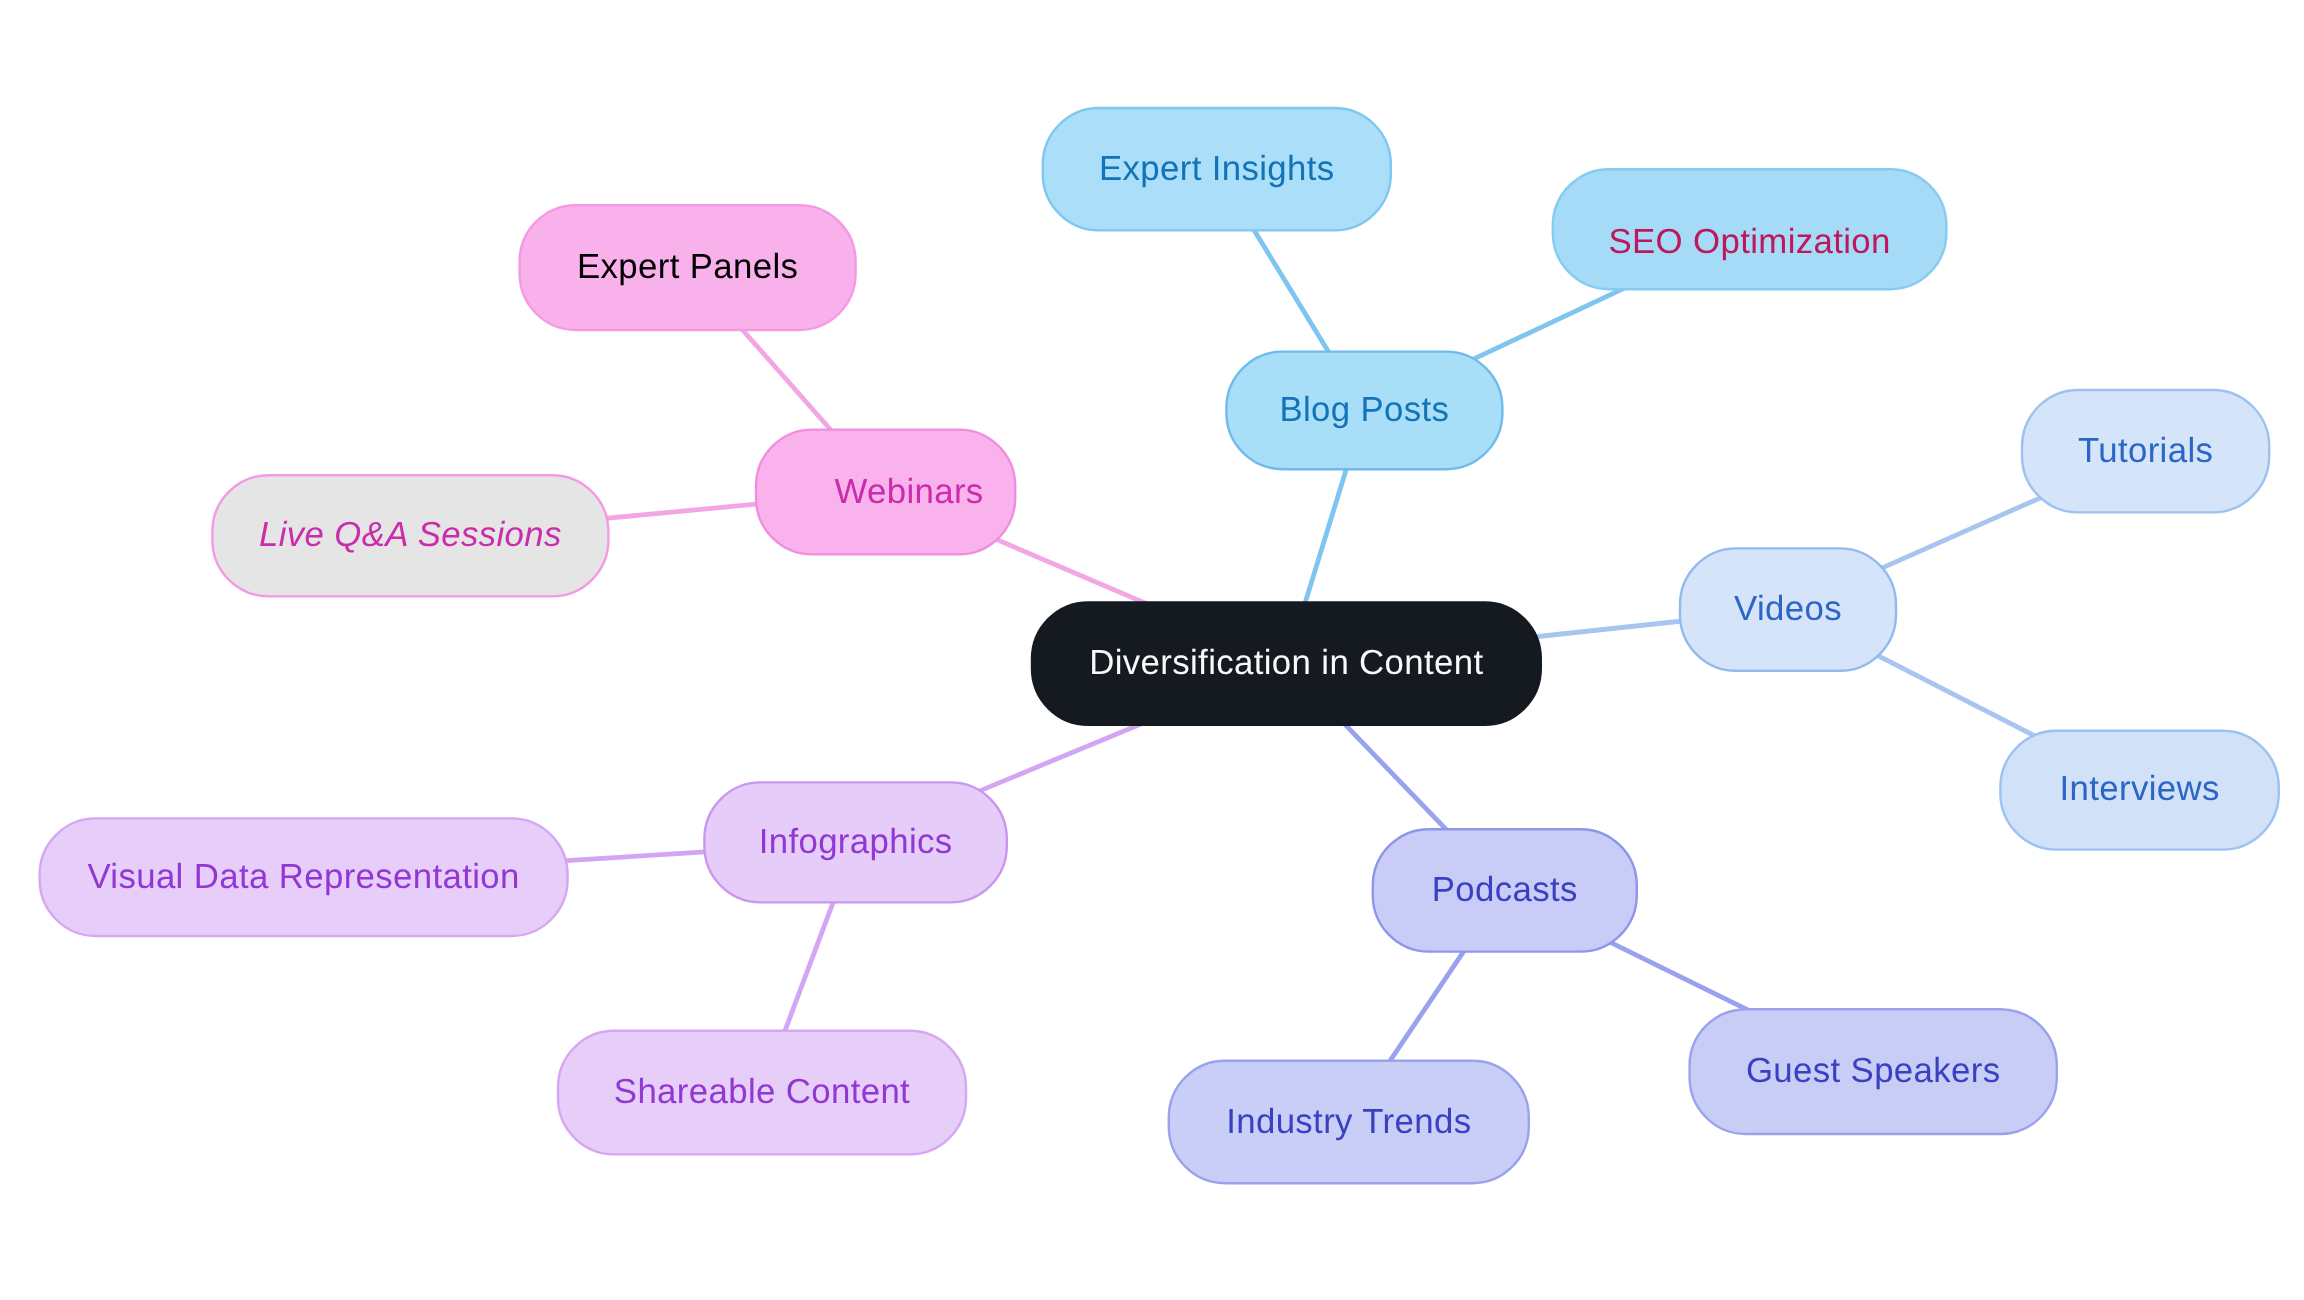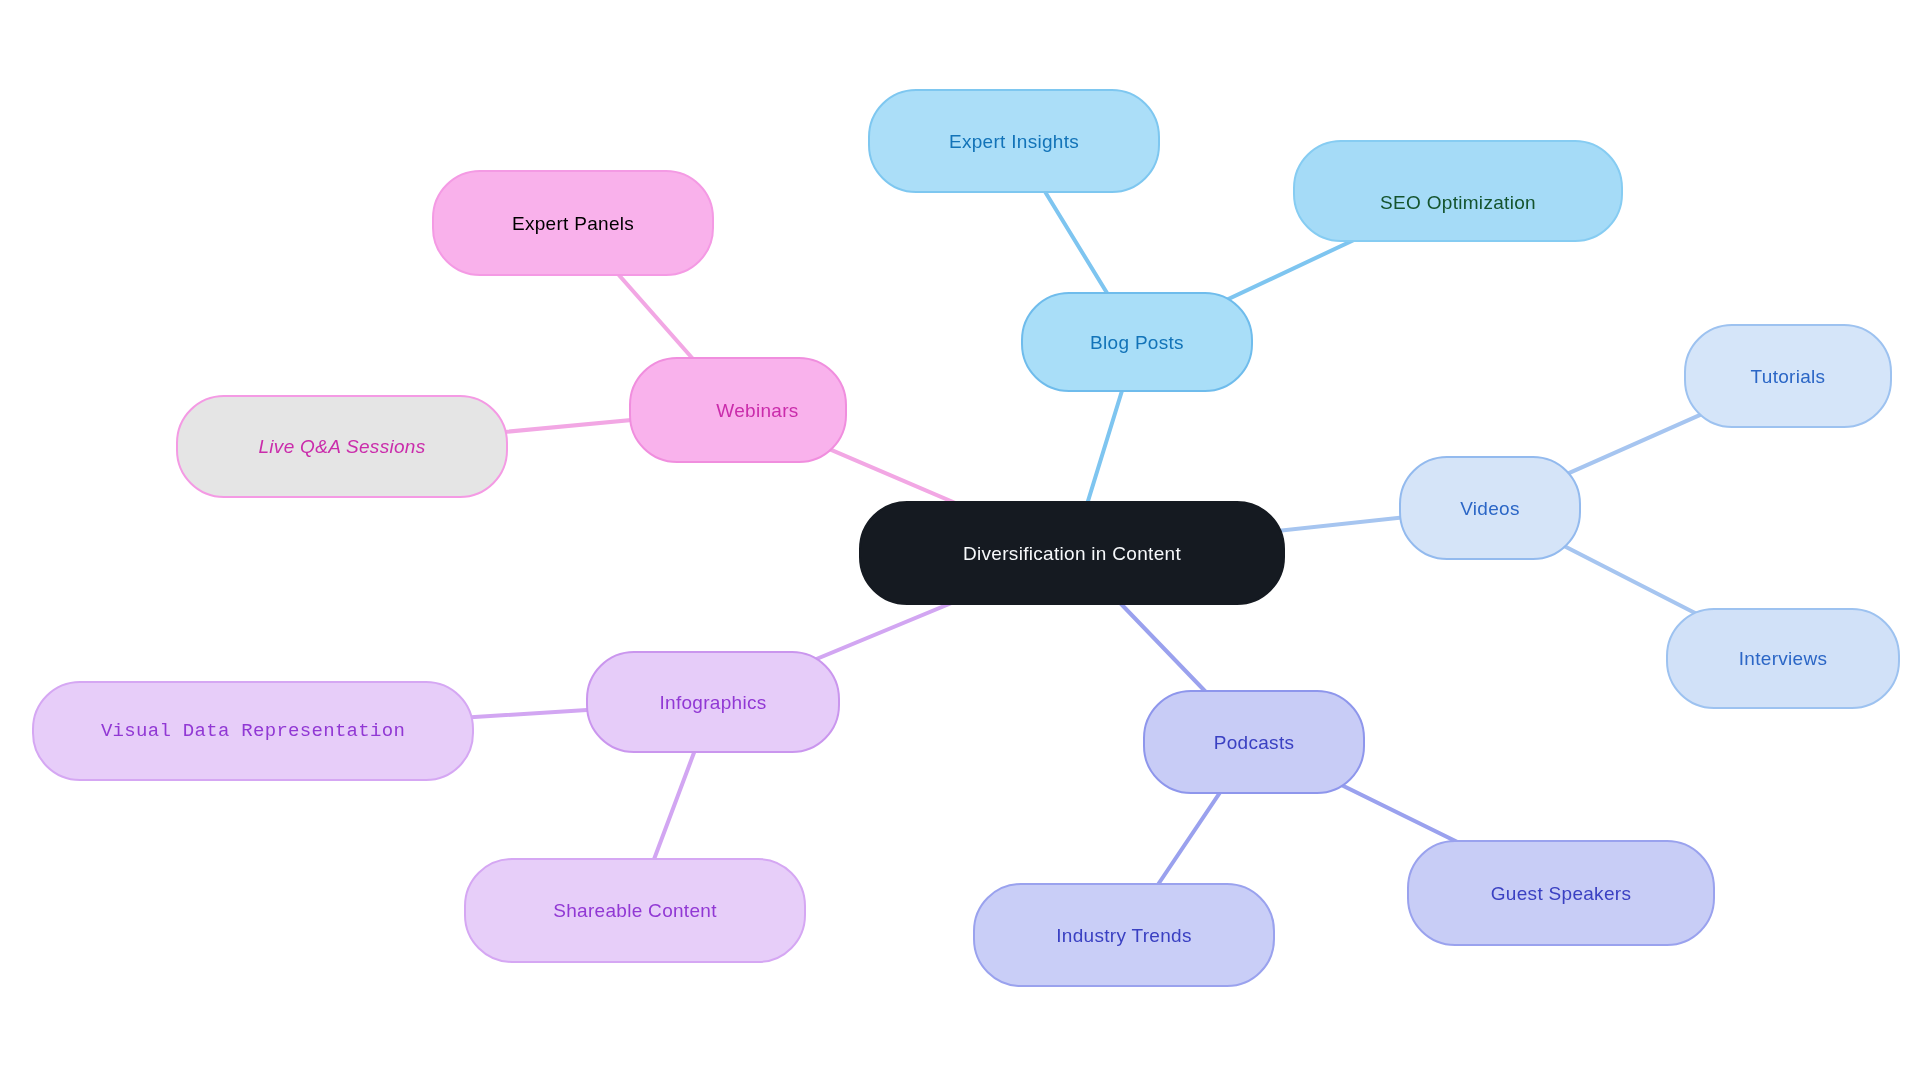--- a/index.html
+++ b/index.html
@@ -28,21 +28,21 @@
     display: flex;
     align-items: center;
     justify-content: center;
     box-sizing: border-box;
     border-style: solid;
     border-width: 2px;
     cursor: pointer;
     white-space: nowrap;
   }
   .node .node-label {
-    font-size: 19px;
+    font-size: 29px;
     letter-spacing: 0.3px;
     line-height: 1;
     user-select: none;
   }
 </style>
 </head>
 <body>
 
 <div class="stage">
   <svg id="edges" viewBox="0 0 1920 1083" xmlns="http://www.w3.org/2000/svg">
@@ -63,21 +63,21 @@
       <line x1="738" y1="410" x2="355" y2="446" stroke="#f2a7e4" stroke-width="4" stroke-linecap="round"></line>
     </svg>
 
 <div class="node" style="left: 1021px; top: 292px; width: 232px; height: 100px; background: rgb(169, 222, 248); border-color: rgb(111, 188, 236); border-radius: 48px;">
       <span class="node-label" style="color: rgb(18, 115, 184);">Blog Posts</span>
     </div>
     <div class="node" style="left: 868px; top: 89px; width: 292px; height: 104px; background: rgb(171, 222, 248); border-color: rgb(126, 199, 240); border-radius: 48px;">
       <span class="node-label" style="color: rgb(18, 115, 184);">Expert Insights</span>
     </div>
     <div class="node" style="left: 1293px; top: 140px; width: 330px; height: 102px; background: rgb(165, 219, 247); border-color: rgb(134, 204, 242); border-radius: 48px;">
-      <span class="node-label" style="color: #14532d; margin-top: 23px;">SEO Optimization</span>
+      <span class="node-label" style="color: #be185d; margin-top: 23px;">SEO Optimization</span>
     </div>
     <div class="node" style="left: 1399px; top: 456px; width: 182px; height: 104px; background: rgb(213, 228, 248); border-color: rgb(147, 186, 238); border-radius: 48px;">
       <span class="node-label" style="color: rgb(43, 102, 198);">Videos</span>
     </div>
     <div class="node" style="left: 1684px; top: 324px; width: 208px; height: 104px; background: rgb(213, 229, 249); border-color: rgb(157, 194, 240); border-radius: 48px;">
       <span class="node-label" style="color: rgb(43, 102, 198);">Tutorials</span>
     </div>
     <div class="node" style="left: 1666px; top: 607.5px; width: 234px; height: 101px; background: rgb(209, 225, 248); border-color: rgb(157, 194, 240); border-radius: 48px;">
       <span class="node-label" style="color: rgb(43, 102, 198);">Interviews</span>
     </div>
@@ -86,21 +86,21 @@
     </div>
     <div class="node" style="left: 973px; top: 883px; width: 302px; height: 104px; background: rgb(201, 206, 247); border-color: rgb(154, 162, 238); border-radius: 48px;">
       <span class="node-label" style="color: rgb(58, 64, 194);">Industry Trends</span>
     </div>
     <div class="node" style="left: 1407px; top: 840px; width: 308px; height: 106px; background: rgb(200, 205, 246); border-color: rgb(154, 162, 238); border-radius: 48px;">
       <span class="node-label" style="color: rgb(58, 64, 194);">Guest Speakers</span>
     </div>
     <div class="node" style="left: 586px; top: 651px; width: 254px; height: 102px; background: rgb(230, 204, 249); border-color: rgb(202, 150, 238); border-radius: 48px;">
       <span class="node-label" style="color: rgb(145, 56, 212);">Infographics</span>
     </div>
-    <div class="node" style="left: 32px; top: 681px; width: 442px; height: 100px; background: rgb(231, 205, 249); border-color: rgb(213, 167, 243); border-radius: 48px; font-family: Liberation Mono, monospace;">
+    <div class="node" style="left: 32px; top: 681px; width: 442px; height: 100px; background: rgb(231, 205, 249); border-color: rgb(213, 167, 243); border-radius: 48px;">
       <span class="node-label" style="color: rgb(145, 56, 212);">Visual Data Representation</span>
     </div>
     <div class="node" style="left: 464px; top: 857.5px; width: 342px; height: 105px; background: rgb(231, 206, 249); border-color: rgb(213, 167, 243); border-radius: 48px;">
       <span class="node-label" style="color: rgb(145, 56, 212);">Shareable Content</span>
     </div>
     <div class="node" style="left: 629px; top: 357px; width: 218px; height: 106px; background: rgb(249, 178, 236); border-color: rgb(240, 142, 222); border-radius: 48px;">
       <span class="node-label" style="color: rgb(202, 44, 171); margin-left: 39px;">Webinars</span>
     </div>
     <div class="node" style="left: 432px; top: 170px; width: 282px; height: 106px; background: rgb(249, 177, 235); border-color: rgb(244, 154, 228); border-radius: 48px;">
       <span class="node-label" style="color: #000000;">Expert Panels</span>

